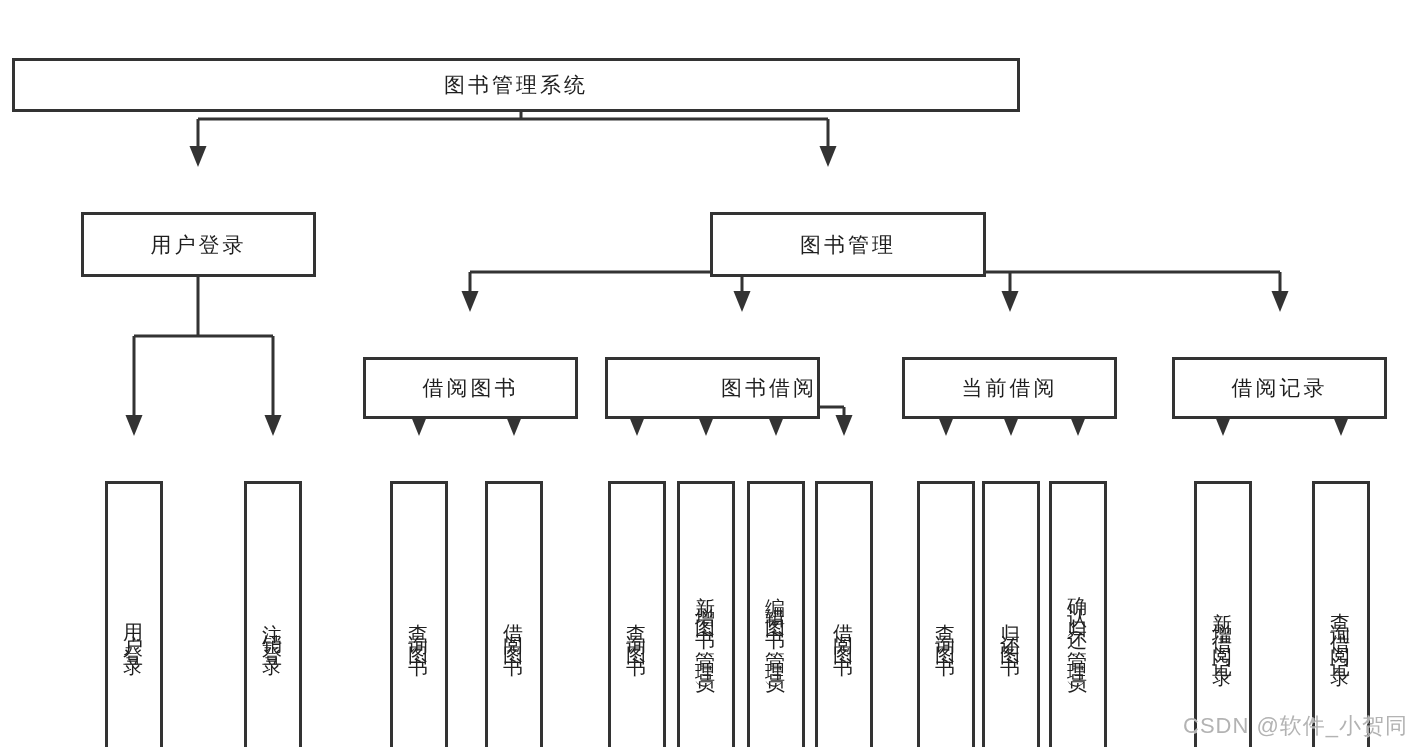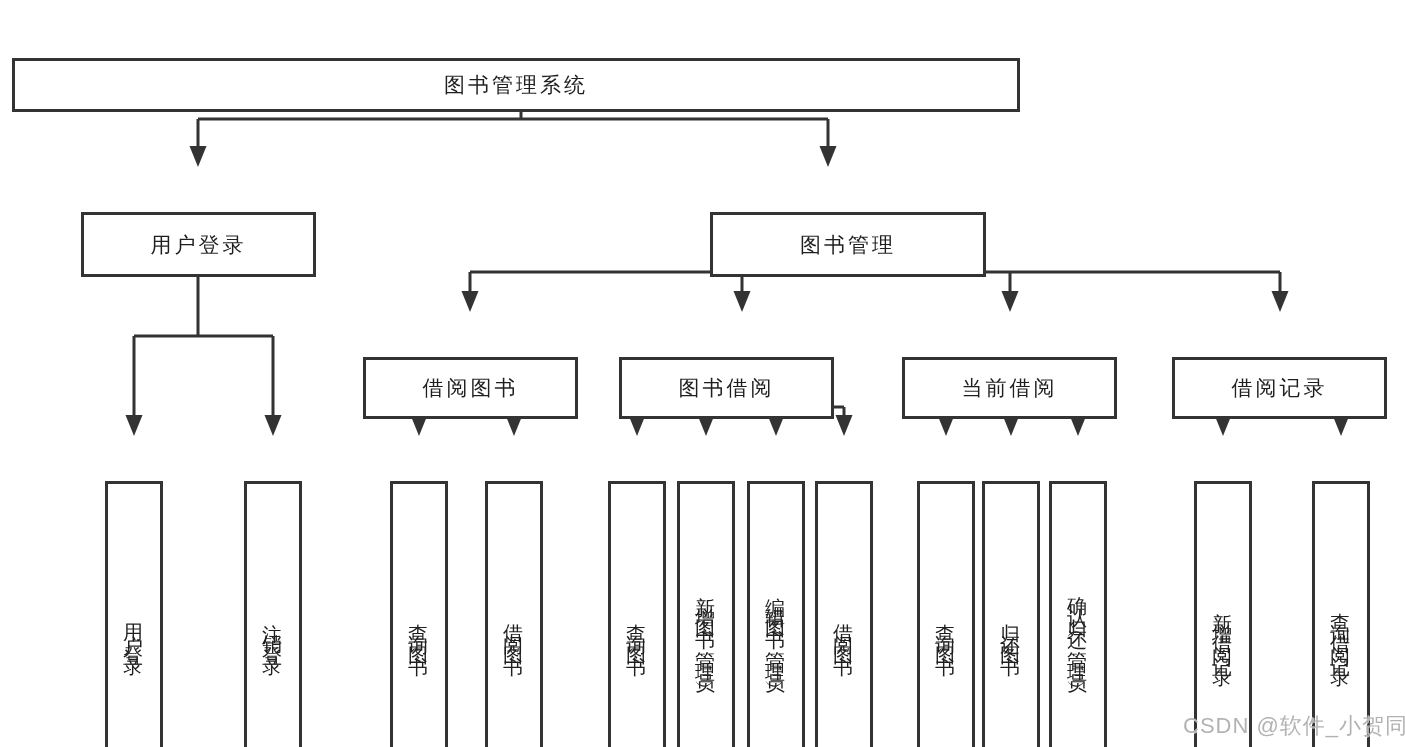--- a/index.html
+++ b/index.html
@@ -120,21 +120,21 @@
   <div class="node l2" style="left:81px;width:235px;">
     <span class="lbl">用户登录</span>
   </div>
   <div class="node l2" style="left:710px;width:276px;">
     <span class="lbl">图书管理</span>
   </div>
 
   <div class="node l3" style="left:363px;">
     <span class="lbl">借阅图书</span>
   </div>
-  <div class="node l3" style="left:619px;">
+  <div class="node l3" style="left:605px;justify-content:flex-end;">
     <span class="lbl">图书借阅</span>
   </div>
   <div class="node l3" style="left:1172px;">
     <span class="lbl">借阅记录</span>
   </div>
   <div class="node l3" style="left:902px;">
     <span class="lbl">当前借阅</span>
   </div>
 
   <div class="node leaf" style="left:105px;">

